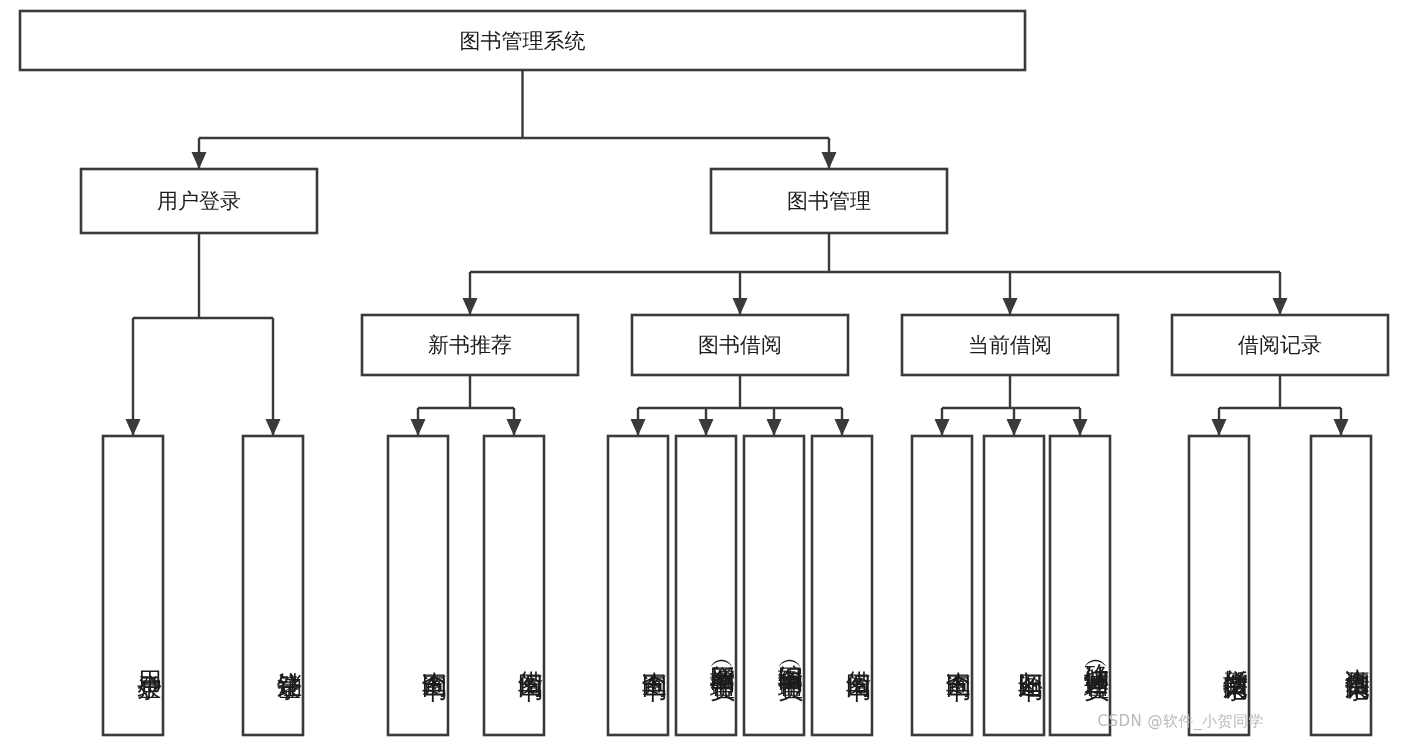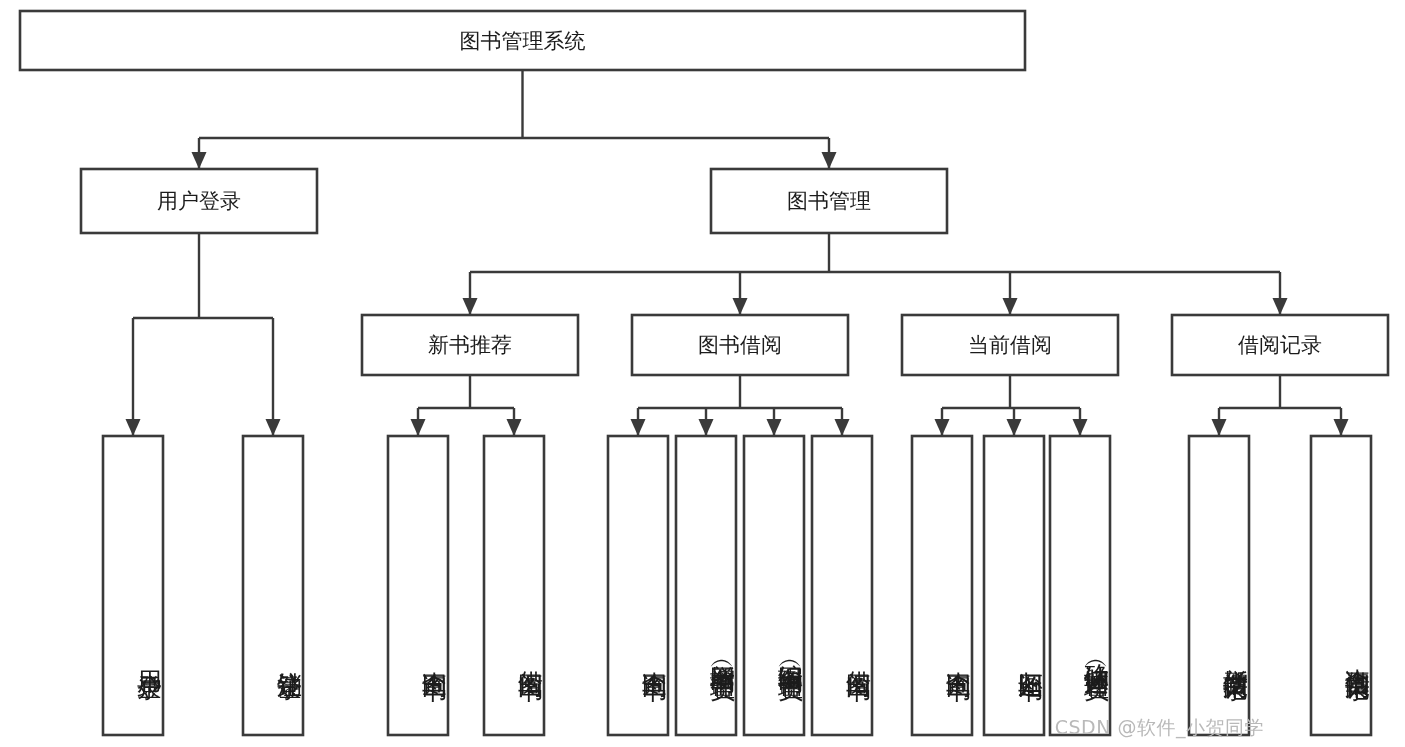--- a/index.html
+++ b/index.html
@@ -61,23 +61,23 @@
     font-size: 25px;
     line-height: 1.12;
     color: #1c1c1c;
     letter-spacing: 2px;
     white-space: nowrap;
     pointer-events: none;
   }
   .watermark {
     position: absolute;
     right: 14px;
-    bottom: 6px;
-    font-family: "DejaVu Sans", "Liberation Sans", sans-serif;
-    font-size: 19px;
+    bottom: 16px;
+    font-family: "DejaVu Sans", "Liberation Sans", sans-serif;
+    font-size: 15px;
     color: #b9b9b9;
     letter-spacing: 0.5px;
     white-space: nowrap;
   }
 </style>
 </head>
 <body>
 
 <div id="diagram-root">
 

